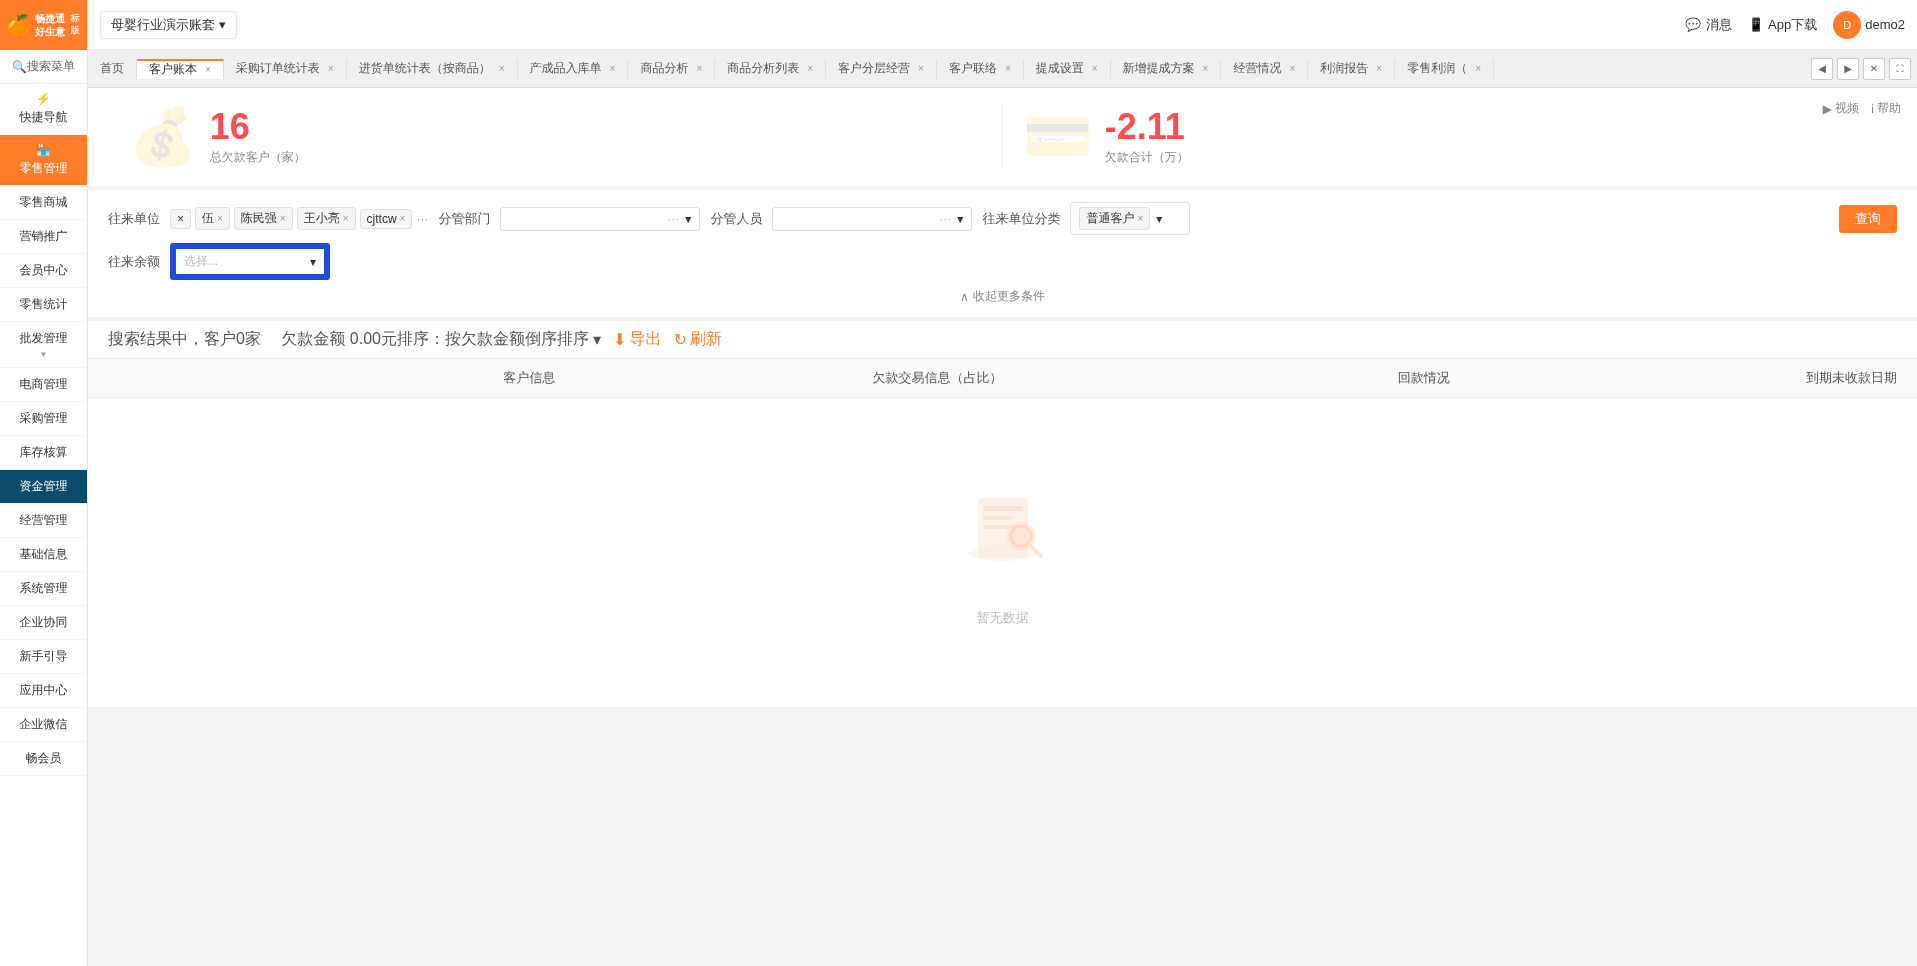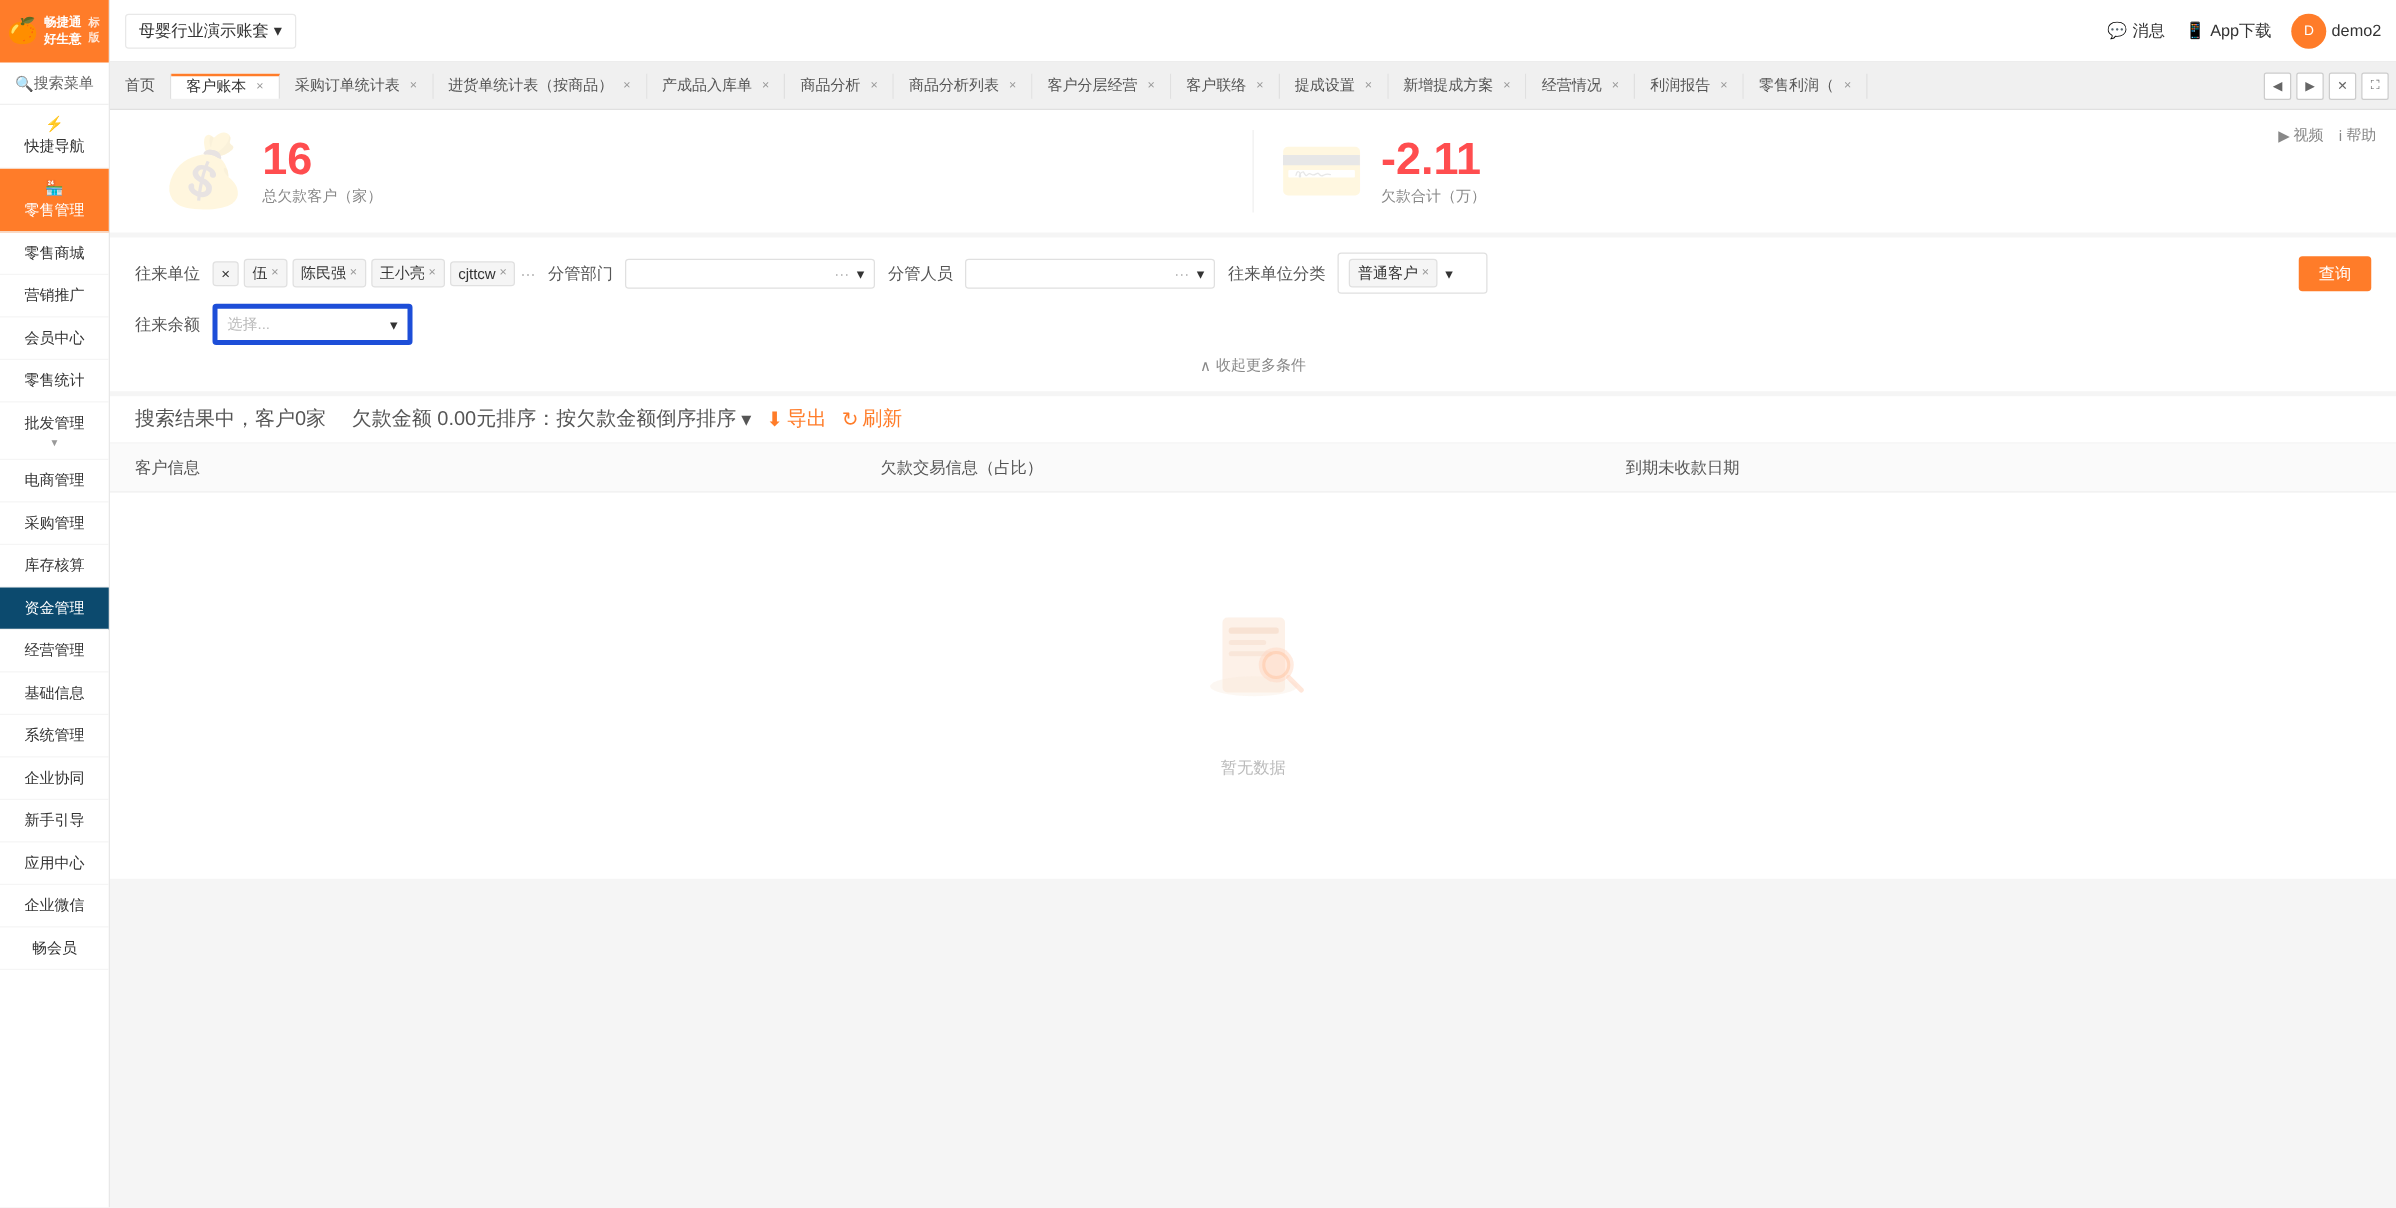--- a/index.html
+++ b/index.html
@@ -247,21 +247,21 @@
       color: #333;
       display: flex;
       align-items: center;
       gap: 6px;
       min-width: 120px;
       cursor: pointer;
       background: #fff;
     }
     .filter-select-wide { min-width: 200px; }
     .filter-input {
-      border: 4px solid #1d4ed8;
+      border: 6px solid #1d4ed8;
       border-radius: 3px;
       padding: 4px 8px;
       font-size: 12px;
       color: #333;
       display: flex;
       align-items: center;
       gap: 6px;
       min-width: 160px;
       cursor: pointer;
       background: #fff;
@@ -328,20 +328,21 @@
     
     .data-table {
       background: #fff;
       width: 100%;
     }
     .table-header {
       display: flex;
       background: #fafafa;
       border-bottom: 1px solid #f0f0f0;
       padding: 10px 20px;
+      text-align: right;
     }
     .table-header-col {
       font-size: 13px;
       color: #555;
       font-weight: normal;
     }
     .col-customer { flex: 2; }
     .col-debt { flex: 2; }
     .col-repayment { flex: 2; }
     .col-date { flex: 2; }
@@ -647,20 +648,21 @@
           <span>↻</span>
           <span>刷新</span>
         </div>
       </div>
     </div>
 
     <div class="data-table">
       <div class="table-header">
         <div class="table-header-col col-customer">客户信息</div>
         <div class="table-header-col col-debt">欠款交易信息（占比）</div>
+        <div class="table-header-col col-repayment">回款情况</div>
         <div class="table-header-col col-date">到期未收款日期</div>
       </div>
 
       <div class="empty-state">
         <div class="empty-icon">
           <svg width="100" height="100" viewBox="0 0 100 100" xmlns="http://www.w3.org/2000/svg">
             <ellipse cx="50" cy="75" rx="35" ry="8" fill="#f0d0b0" opacity="0.4"></ellipse>
             <rect x="25" y="20" width="50" height="60" rx="4" fill="#f5c5a0" opacity="0.6"></rect>
             <rect x="30" y="28" width="40" height="5" rx="2" fill="#e8a87c" opacity="0.7"></rect>
             <rect x="30" y="38" width="30" height="4" rx="2" fill="#e8a87c" opacity="0.5"></rect>

